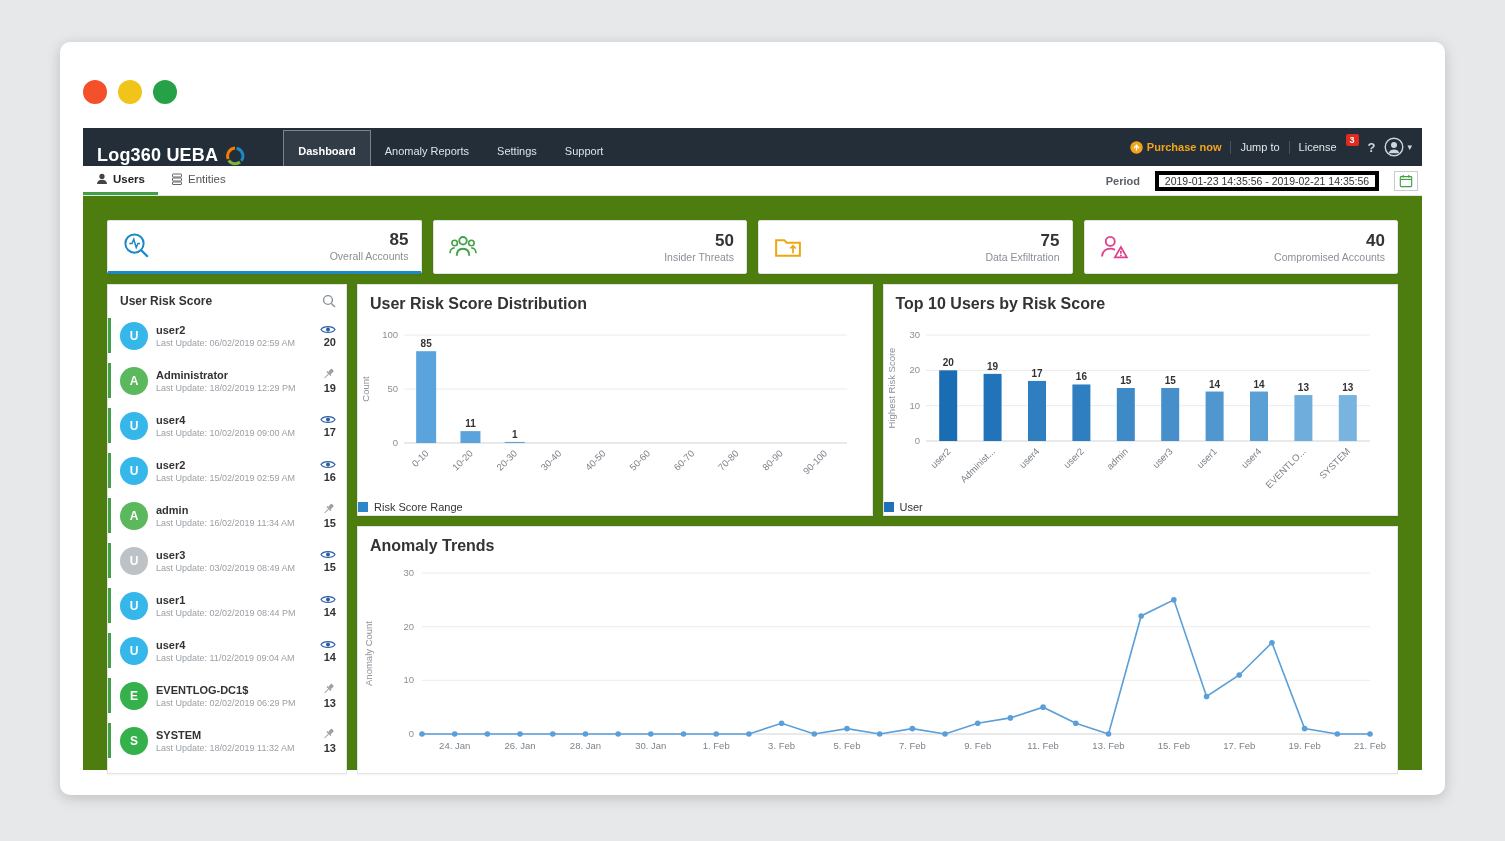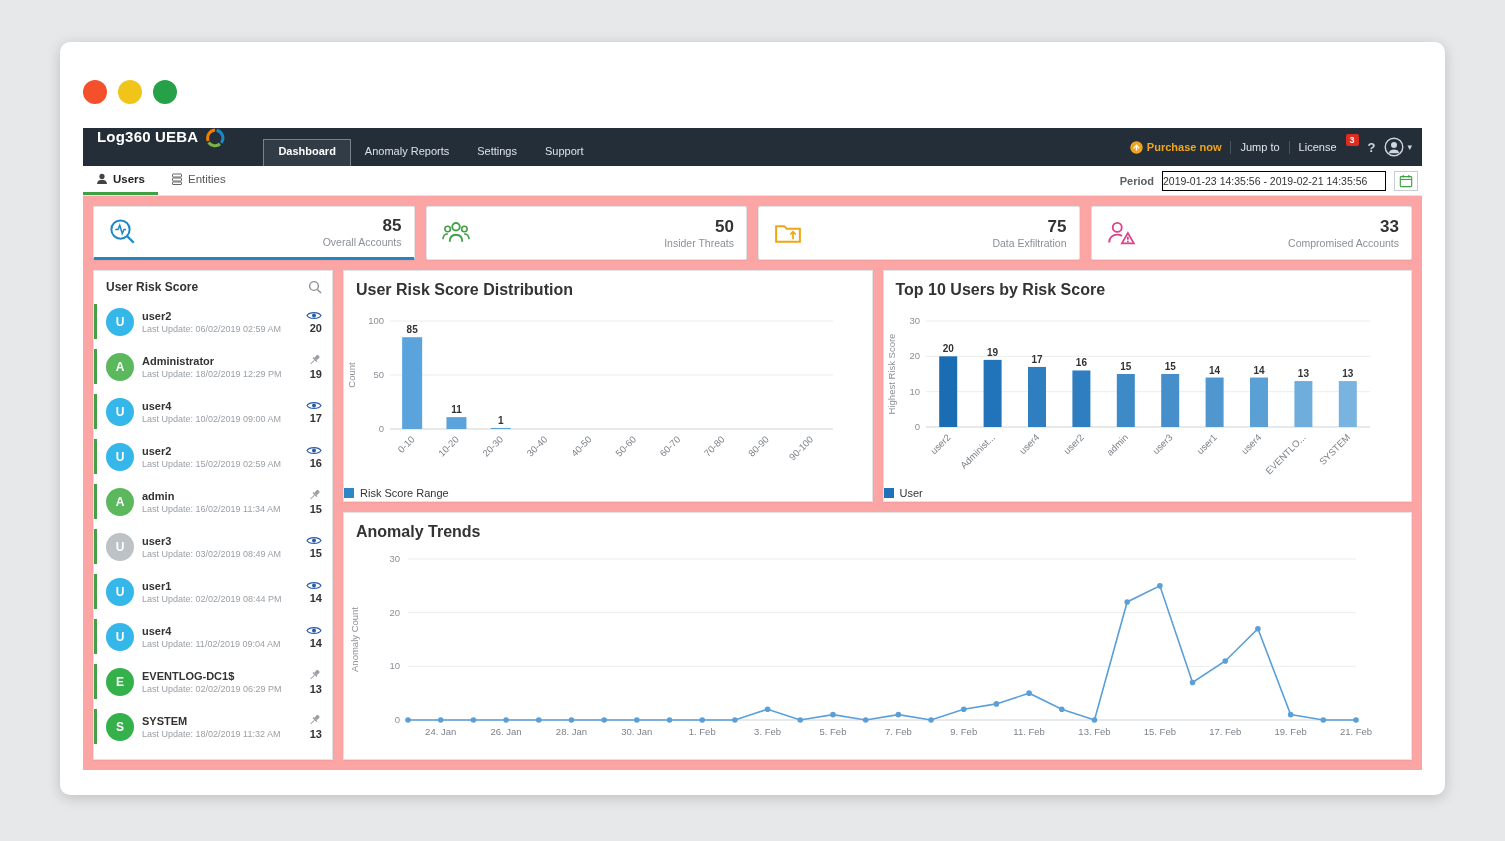--- a/index.html
+++ b/index.html
@@ -6,44 +6,44 @@
   html,body{width:1505px;height:841px;background:#e7e8ea;overflow:hidden;
     font-family:"Liberation Sans",sans-serif;}
   .window{position:absolute;left:60px;top:42px;width:1385px;height:753px;background:#fff;
     border-radius:10px;box-shadow:0 3px 14px rgba(0,0,0,.18)}
   .traffic{position:absolute;left:23px;top:38px;display:flex;gap:11px}
   .dot{width:24px;height:24px;border-radius:50%}
   .app{position:absolute;left:23px;top:86px;width:1339px}
 
   
   .topbar{height:38px;background:#232e39;display:flex;color:#fff;position:relative}
-  .logo{display:flex;align-items:flex-start;gap:7px;padding:0 14px;font-size:15px;font-weight:bold;letter-spacing:.2px}
+  .logo{display:flex;align-items:flex-end;gap:7px;padding:0 14px;font-size:18px;font-weight:bold;letter-spacing:.2px}
   .nav{display:flex;align-items:flex-end;margin-left:24px}
   .nav-item{font-size:11px;color:#dde2e8;padding:6px 14px 9px;cursor:pointer}
-  .nav-item.active{background:#323c47;border:1px solid #79828d;border-bottom:none;color:#fff;font-weight:bold;padding:5px 14px 9px}
+  .nav-item.active{background:#323c47;border:1px solid #79828d;border-bottom:none;color:#fff;font-weight:bold;padding:14px 14px 9px}
   .topbar-right{margin-left:auto;display:flex;align-items:center;gap:9px;padding-right:10px;font-size:11px}
   .tb-link{color:#e2e6ea;cursor:pointer}
   .tb-purchase{color:#f2a51c;font-weight:bold;display:flex;align-items:center;gap:4px;cursor:pointer}
   .tb-sep{width:1px;height:13px;background:#4a545f}
   .badge{background:#e02b20;color:#fff;font-size:9px;font-weight:bold;padding:1px 4px;border-radius:2px;transform:translateY(-7px)}
   .help{color:#cfd6dd;font-size:13px;font-weight:bold;cursor:pointer}
   .avatar-btn{display:flex;align-items:center;gap:3px;cursor:pointer;color:#cfd6dd;font-size:9px}
 
   
   .subbar{height:30px;background:#fff;border-bottom:1px solid #e2e4e7;display:flex;align-items:stretch}
   .subtab{display:flex;align-items:center;gap:5px;padding:0 13px;font-size:11.5px;color:#555;cursor:pointer;border-bottom:3px solid transparent}
   .subtab.active{color:#222;font-weight:bold;border-bottom-color:#3fa144}
-  .period{margin-left:auto;display:flex;align-items:center;gap:8px;padding-right:4px}
+  .period{margin-left:auto;display:flex;align-items:center;gap:15px;padding-right:4px}
   .period-label{font-size:11px;color:#5a6067;font-weight:bold}
-  .period-input{width:224px;height:20px;border:1px solid #000000;font-size:10.5px;color:#333;text-align:left;
+  .period-input{width:224px;height:20px;border:4px solid #000000;font-size:10.5px;color:#333;text-align:center;
     font-family:"Liberation Sans",sans-serif;background:#fff}
   .cal-btn{width:24px;height:20px;border:1px solid #c7ccd2;background:#fff;display:flex;align-items:center;justify-content:center;cursor:pointer}
 
   
-  .content{background:#fca5a5;height:574px;padding:10px}
+  .content{background:#4d7c0f;height:574px;padding:24px}
   .cards{display:flex;gap:11px;height:54px;margin-bottom:10px}
   .card{flex:1;background:#fff;border:1px solid #e1e4e7;border-radius:2px;display:flex;align-items:center;
     padding:0 12px;box-shadow:0 1px 2px rgba(0,0,0,.05);cursor:pointer}
   .card.active{border-bottom:3px solid #1e88c7}
   .card .cicon{display:flex;align-items:center}
   .card .cright{margin-left:auto;text-align:right}
   .card .num{font-size:17px;font-weight:bold;color:#333;line-height:1.15}
   .card .lbl{font-size:10.5px;color:#8a9097}
 
   .main{display:grid;grid-template-columns:240px 1fr 1fr;grid-template-rows:232px 1fr;gap:10px;height:490px}
@@ -204,21 +204,21 @@
           <span class="cicon" style="color: rgb(224, 65, 140);">
             <svg width="34" height="30" viewBox="0 0 24 24">
               <circle cx="9" cy="7.5" r="3.6" fill="none" stroke="currentColor" stroke-width="1.5"></circle>
               <path d="M2.5 19.5 C2.5 15.5 5.5 13.3 9 13.3 C10.4 13.3 11.7 13.7 12.8 14.3" fill="none" stroke="currentColor" stroke-width="1.5"></path>
               <path d="M17.5 12 L22.3 20.3 L12.7 20.3 Z" fill="none" stroke="currentColor" stroke-width="1.4"></path>
               <line x1="17.5" y1="15" x2="17.5" y2="17.4" stroke="currentColor" stroke-width="1.4"></line>
               <circle cx="17.5" cy="18.8" r="0.8" fill="currentColor"></circle>
             </svg>
           </span>
           <span class="cright">
-            <div class="num">33</div>
+            <div class="num">40</div>
             <div class="lbl">Compromised Accounts</div>
           </span>
         </div>
       </div>
 
       <div class="main">
 
         <div class="panel list-panel">
           <div class="list-head">
             <span class="t">User Risk Score</span>

